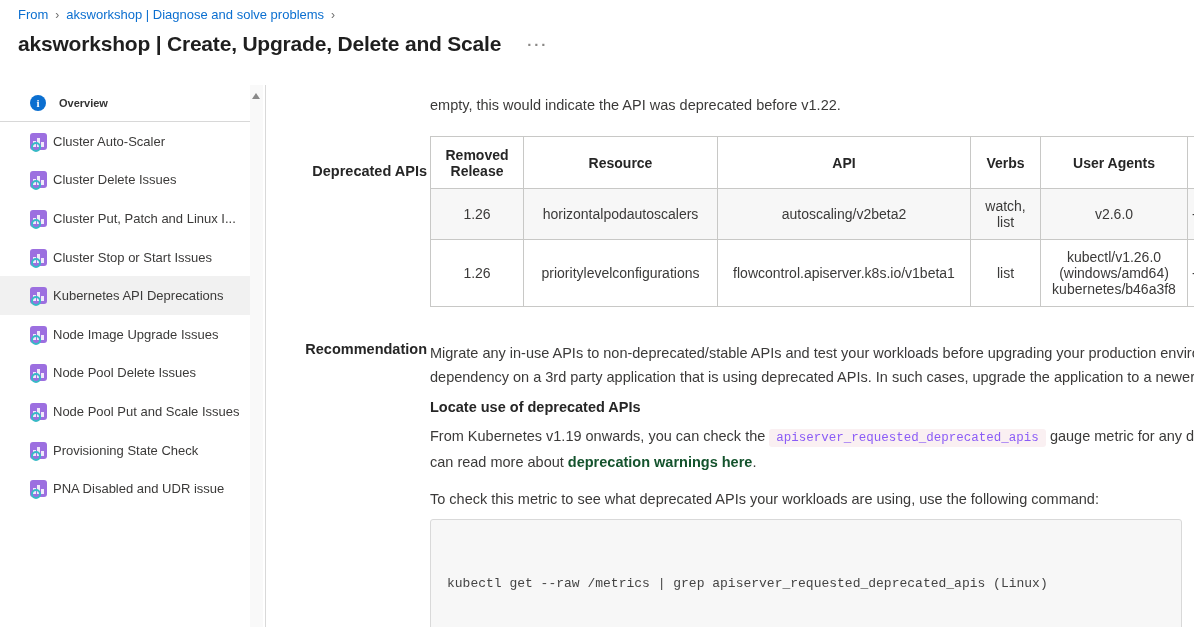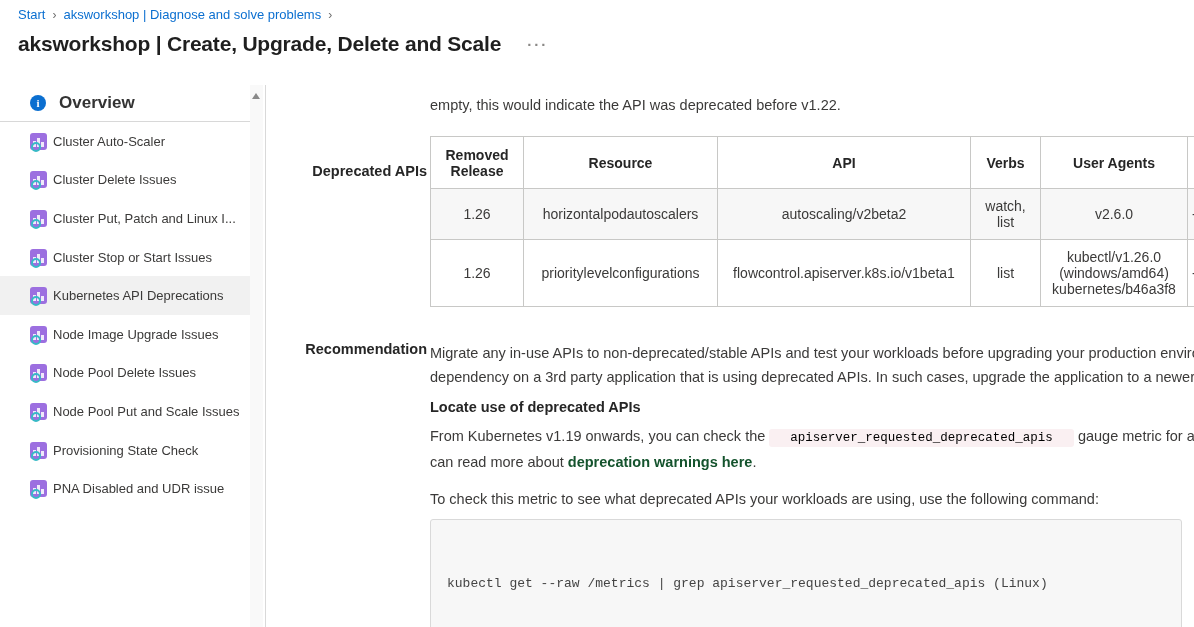--- a/index.html
+++ b/index.html
@@ -10,21 +10,21 @@
   .breadcrumb { position:absolute; top:7px; left:18px; font-size:13px; display:flex; align-items:center; gap:7px; }
   .breadcrumb a { color:#0b6fd0; text-decoration:none; cursor:pointer; }
   .crumb-sep { color:#6e6e6e; font-size:12px; }
   .page-title-row { position:absolute; top:32px; left:18px; display:flex; align-items:center; }
   .page-title { font-size:21px; font-weight:700; color:#1f1f1f; letter-spacing:-0.2px; }
   .more-menu { margin-left:26px; color:#8a8886; font-size:15px; letter-spacing:2px; cursor:pointer; font-weight:700; }
 
   
   .sidebar { position:absolute; left:0; top:85px; width:250px; bottom:0; background:#fff; }
   .overview-row { height:36px; display:flex; align-items:center; padding-left:30px; gap:13px; cursor:pointer; }
-  .overview-row .label { font-size:17px; font-weight:700; color:#333; }
+  .overview-row .label { font-size:11px; font-weight:700; color:#333; }
   .info-icon { width:16px; height:16px; border-radius:50%; background:#0b6fd0; color:#fff;
     display:flex; align-items:center; justify-content:center; flex:none; }
   .info-icon::after { content:"i"; font-size:11px; font-weight:700; font-family:"Liberation Serif", serif; }
   .sidebar-divider { border-bottom:1px solid #d8d8d8; margin:0; }
   .side-item { height:38.6px; display:flex; align-items:center; padding-left:30px; gap:6px;
     font-size:13px; color:#3b3a39; cursor:pointer; }
   .side-item.selected { background:#f1f1f1; }
   .tile-icon { width:17px; height:17px; border-radius:3px; flex:none; position:relative;
     background-color:#9c6fe0;
     background-image:
@@ -58,34 +58,34 @@
   tr.alt td { background:#f7f7f7; }
   col.c1{width:93px;} col.c2{width:194px;} col.c3{width:253px;} col.c4{width:70px;} col.c5{width:147px;} col.c6{width:203px;}
   td.sliver, th.sliver { padding-left:4px; text-align:left; }
 
   .rec-row { margin-top:34px; }
   .rec-text div { line-height:24px; white-space:nowrap; }
 
   .sub-heading { font-weight:700; color:#262626; white-space:nowrap; }
   .h-locate { margin-top:10px; }
   .metric-line { margin-top:9px; white-space:nowrap; line-height:24px; }
-  .inline-code { font-family:"Liberation Mono", monospace; font-size:12.5px; color:#000000;
-    background:#faf0f2; padding:2px 21px; border-radius:3px; }
+  .inline-code { font-family:"Liberation Mono", monospace; font-size:12.5px; color:#8b5cf6;
+    background:#faf0f2; padding:2px 7px; border-radius:3px; }
   .link { color:#14532d; text-decoration:none; cursor:pointer;font-weight:bold; }
   .link-line { line-height:24px; white-space:nowrap; }
   .check-line { margin-top:17px; white-space:nowrap; }
   .code-block { margin-top:12px; margin-right:12px; background:#f7f7f7; border:1px solid #d9d9d9;
     border-radius:3px; padding:14px 16px; font-family:"Liberation Mono", monospace; font-size:13px;
     color:#444; line-height:20px; white-space:pre; }
 </style>
 </head>
 <body>
 
 <nav class="breadcrumb">
-  <a>Start</a>
+  <a>From</a>
   <span class="crumb-sep">›</span>
   <a>aksworkshop | Diagnose and solve problems</a>
   <span class="crumb-sep">›</span>
 </nav>
 
 <div class="page-title-row">
   <h1 class="page-title">aksworkshop | Create, Upgrade, Delete and Scale</h1>
   <span class="more-menu">···</span>
 </div>
 

